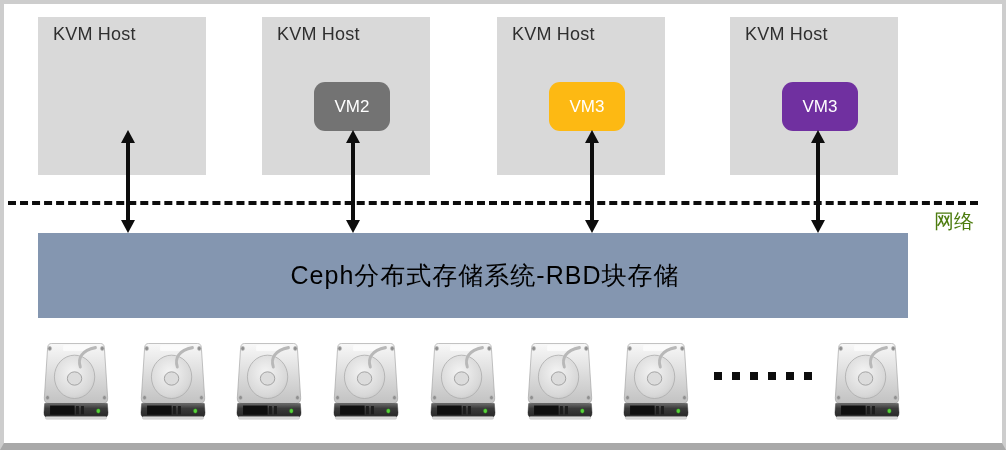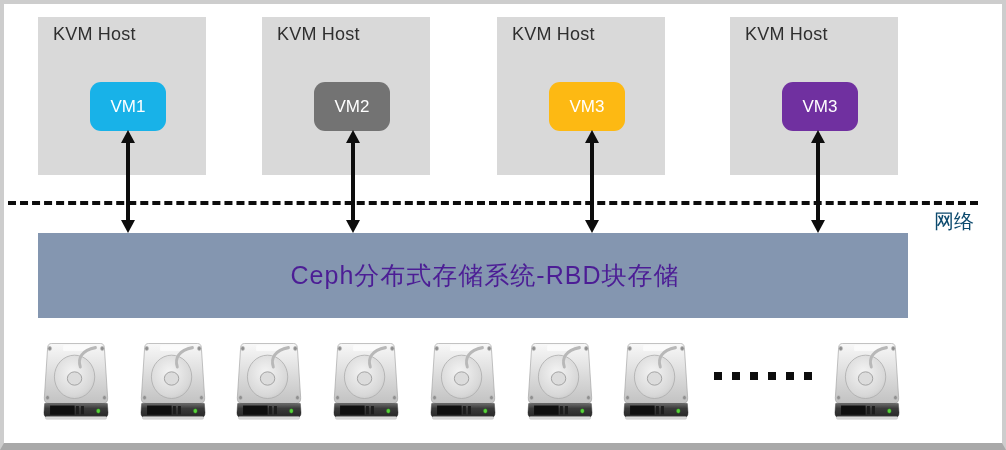--- a/index.html
+++ b/index.html
@@ -70,31 +70,31 @@
   .arrow .head-up{top:0;border-bottom:13px solid var(--line-color);}
   .arrow .head-down{bottom:0;border-top:13px solid var(--line-color);}
   
   .network-line{
     position:absolute;left:8px;top:201px;width:970px;height:0;
     border-top:4px dashed var(--line-color);
     z-index:2;
   }
   .network-label{
     position:absolute;left:934px;top:208px;
-    font-size:20px;color:#0c4a6e;
+    font-size:20px;color:#4d7c0f;
   }
   
   .storage-bar{
     position:absolute;left:38px;top:233px;width:870px;height:85px;
     background:var(--bar-color);
     display:flex;align-items:center;justify-content:center;
     z-index:1;
   }
   .storage-bar .bar-label{
-    color:#4c1d95;font-size:25px;letter-spacing:1px;margin-left:24px;
+    color:#000000;font-size:25px;letter-spacing:1px;margin-left:24px;
   }
   
   .disk{
     position:absolute;top:341px;width:72px;height:80px;
   }
   .disk svg{width:100%;height:100%;}
   .dots{
     position:absolute;left:714px;top:372px;
     display:flex;gap:10px;align-items:center;
   }
@@ -124,21 +124,20 @@
       <stop offset="1" stop-color="#262626"></stop>
     </linearGradient>
   </defs>
 </svg>
 
 <div class="frame">
 
   <div id="hosts">
   <div class="host">
     <span class="host-label">KVM Host</span>
-    <div class="vm" style="background: rgb(24, 178, 232);">VM1</div>
   </div>
 
   <div class="host">
     <span class="host-label">KVM Host</span>
     <div class="vm" style="background: #737373;">VM2</div>
   </div>
 
   <div class="host">
     <span class="host-label">KVM Host</span>
     <div class="vm" style="background: rgb(253, 185, 19);">VM3</div>

